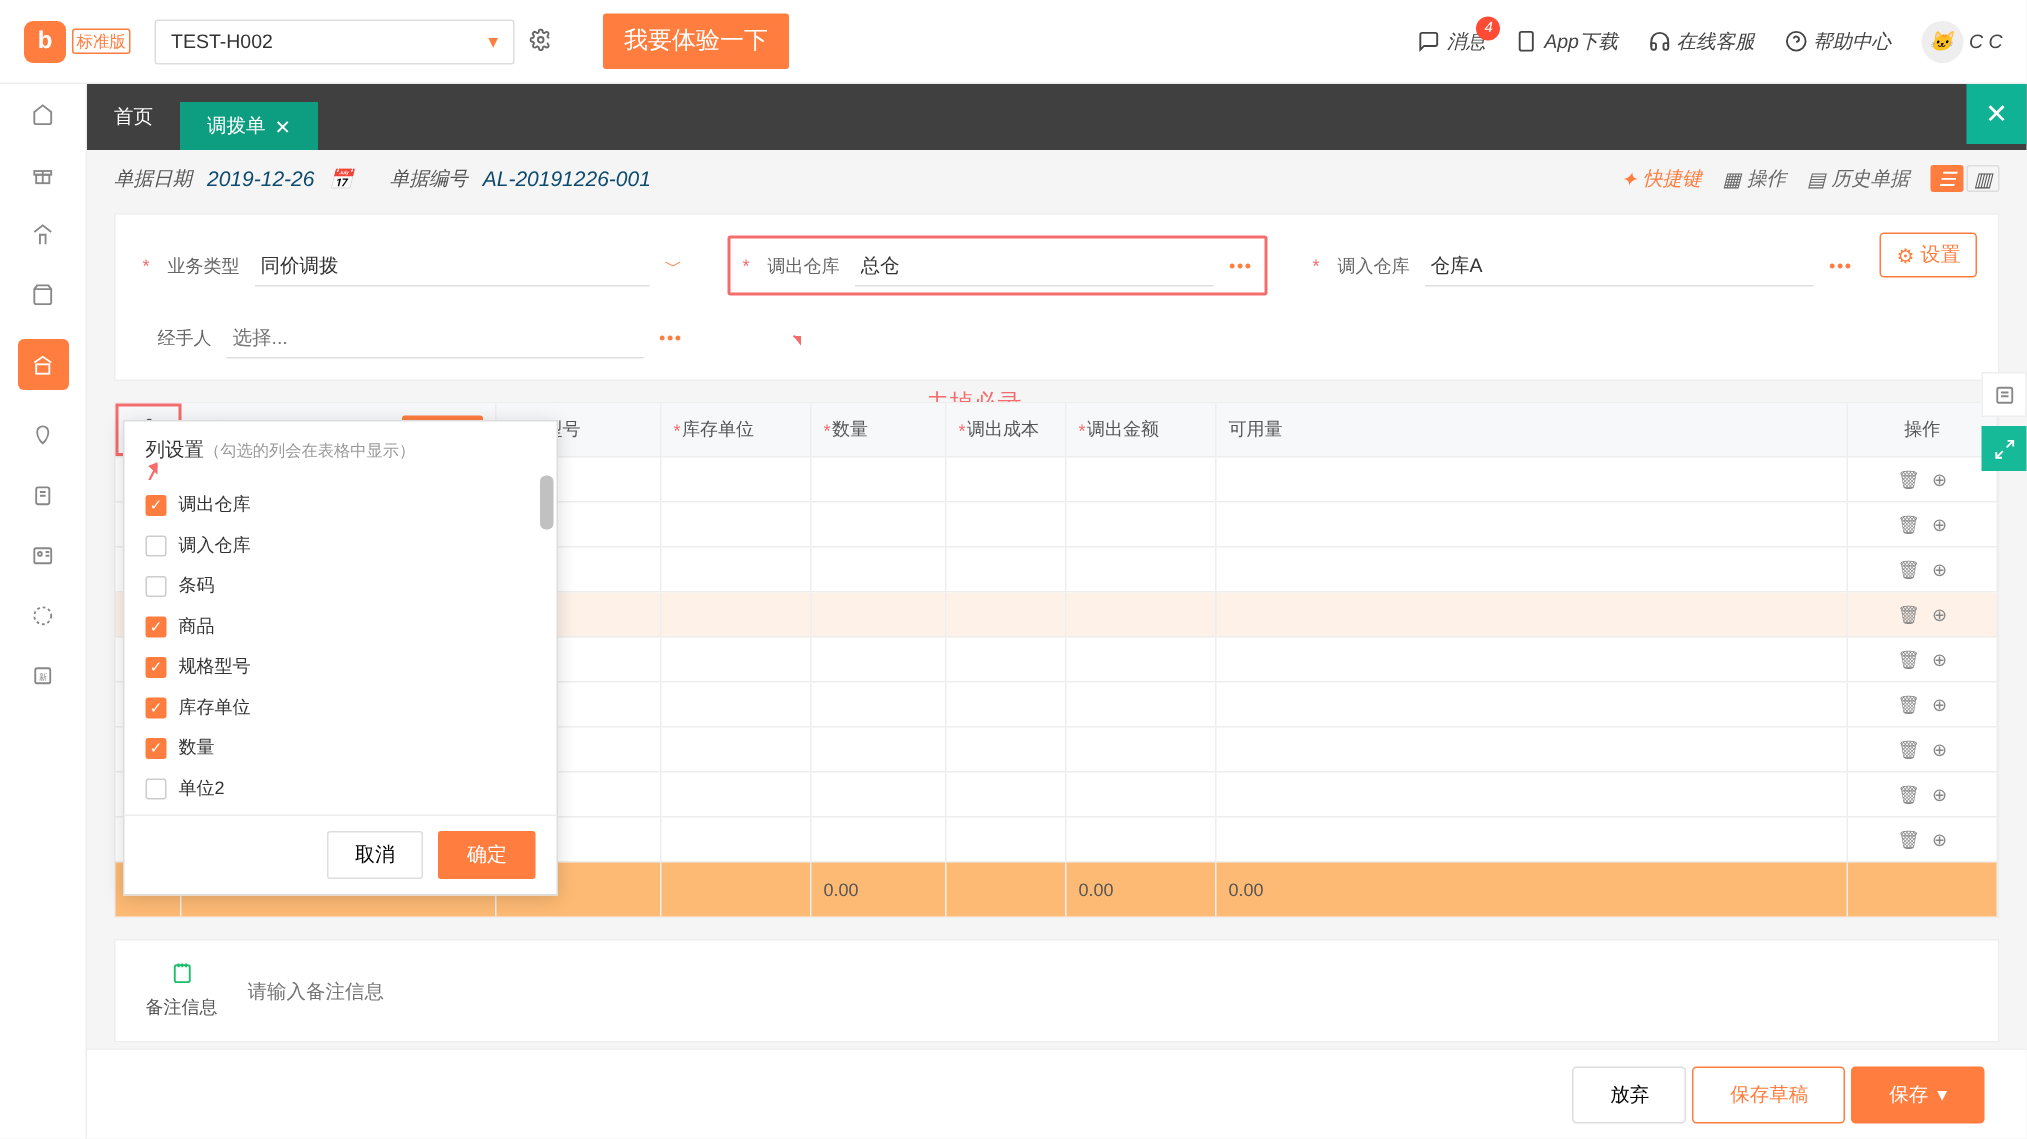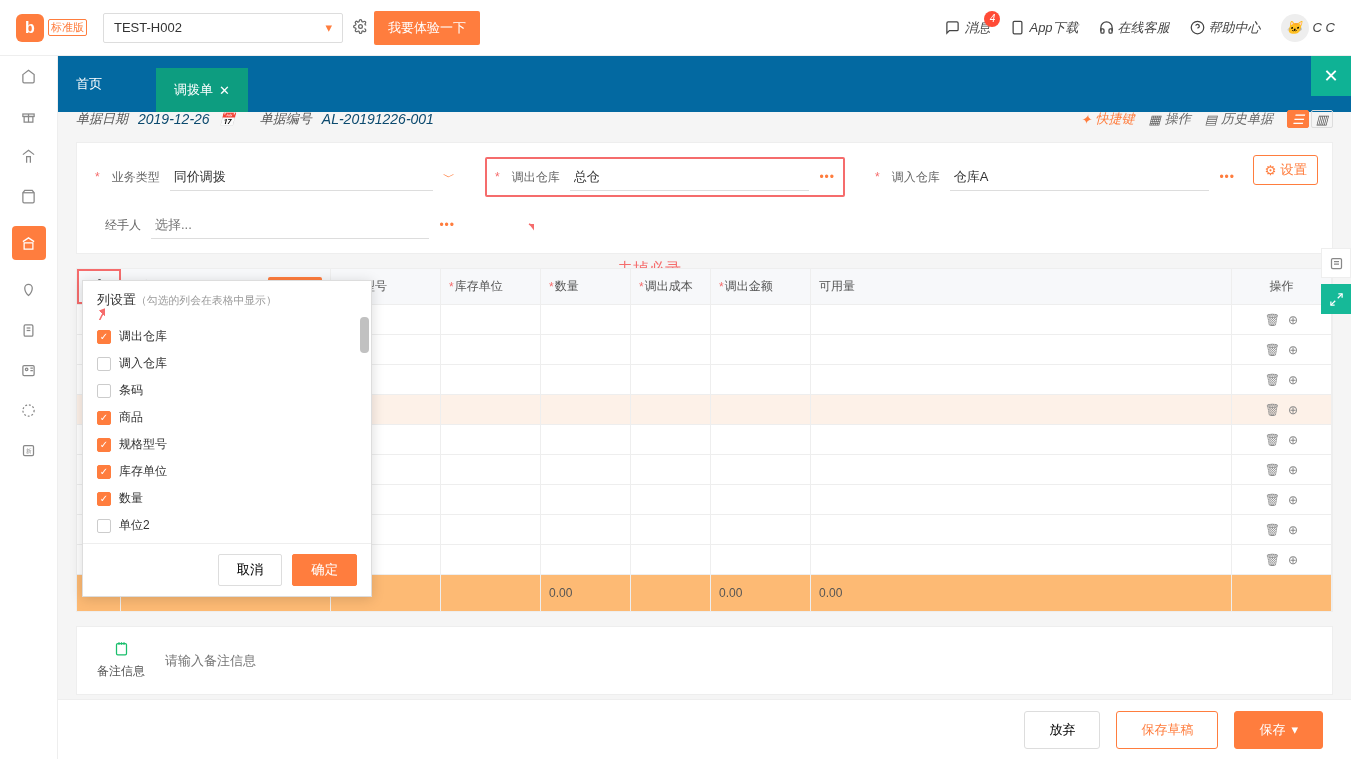--- a/index.html
+++ b/index.html
@@ -6,34 +6,34 @@
 body { background: #f5f5f5; font-size: 12px; color: #333; overflow: hidden; width: 1351px; height: 759px; }
 
 
 .top-header { height: 56px; background: #fff; display: flex; align-items: center; padding: 0 16px; border-bottom: 1px solid #eee; }
 .logo-area { display: flex; align-items: center; gap: 4px; margin-right: 16px; }
 .logo-icon { width: 28px; height: 28px; background: #ff7d3e; border-radius: 6px; display: flex; align-items: center; justify-content: center; color:#fff; font-weight:bold; font-size:16px;}
 .logo-label { color: #ff7d3e; font-size: 11px; border: 1px solid #ff7d3e; padding: 0 2px; border-radius: 2px; }
 .org-select { width: 240px; height: 30px; border: 1px solid #ddd; border-radius: 2px; display: flex; align-items: center; padding: 0 10px; justify-content: space-between; font-size: 13px; }
 .chevron-down-icon { color: #ff7d3e; }
 .gear-btn { margin-left: 10px; color: #666; }
-.trial-btn { margin-left: 6px; background: #ff7d3e; color: #fff; border: none; padding: 8px 14px; border-radius: 2px; font-size: 13px; }
+.trial-btn { margin-left: 34px; background: #ff7d3e; color: #fff; border: none; padding: 8px 14px; border-radius: 2px; font-size: 16px; }
 .header-right { margin-left: auto; display: flex; align-items: center; gap: 20px; font-size: 13px; color: #444; font-style: italic; }
 .hr-item { display: flex; align-items: center; gap: 4px; position: relative; }
 .badge-notif { position: absolute; top: -8px; right: -10px; background: #ff4b36; color: #fff; border-radius: 50%; width: 16px; height: 16px; font-size: 10px; display:flex; align-items:center; justify-content:center; }
 .avatar { width: 28px; height: 28px; border-radius: 50%; background: #eee; display:flex; align-items:center; justify-content:center; }
 
 
 .left-sidebar { position: absolute; left: 0; top: 56px; width: 58px; bottom: 0; background: #fff; border-right: 1px solid #eee; display: flex; flex-direction: column; align-items: center; padding-top: 10px; gap: 20px; }
 .side-icon { width: 20px; height: 20px; color: #888; display:flex; align-items:center; justify-content:center; }
 .side-icon.active { background: #ff7d3e; color: #fff; width: 34px; height: 34px; border-radius: 4px; }
 
 
 .main-area { position: absolute; left: 58px; top: 56px; right: 0; bottom: 0; }
-.tabbar { height: 56px; background: #0369a1; display: flex; align-items: stretch; gap: 36px; }
+.tabbar { height: 44px; background: #404040; display: flex; align-items: stretch; }
 .tab { padding: 0 18px; display: flex; align-items: center; color: #fff; font-size: 13px; gap: 6px; }
 .tab.dark { background: #0d9d80; margin-top: 12px; }
 .tab-close-btn { position: absolute; right: 0; top: 0; width: 40px; height: 40px; background: #0fb295; color: #fff; display: flex; align-items:center; justify-content:center; font-size: 18px; }
 
 .content { position: absolute; left: 0; right: 0; top: 40px; bottom: 60px; padding: 14px 18px 0 18px; overflow: hidden; }
 .doc-header { display: flex; align-items:center; gap: 10px; font-size: 13px; color: #555; font-style: italic; }
 .date-val { color: #0c4a6e; font-size: 14px; }
 .date-icon { color: #ff7d3e; }
 .doc-header-right { margin-left: auto; display: flex; align-items:center; gap: 14px; }
 .tbtn { display:flex; align-items:center; gap:4px; color:#666; }
@@ -94,21 +94,21 @@
 .scroll-thumb { position:absolute; right:2px; top:36px; width:9px; height:36px; background:#c1c1c1; border-radius:4px; }
 .arrow-anno { position:absolute; left:14px; top:36px; z-index:60; pointer-events:none; }
 
 
 .remarks-card { margin-top:14px; background:#fff; border:1px solid #eee; display:flex; align-items:center; padding:14px; gap:14px; }
 .remarks-left { width:60px; display:flex; flex-direction:column; align-items:center; gap:4px; color:#555; }
 .remarks-icon { color:#19be6b; }
 .remarks-input { flex:1; border:none; font-size:13px; color:#999; }
 
 
-.footer { position:absolute; left:0; right:0; bottom:0; height:60px; background:#fff; border-top:1px solid #eee; display:flex; align-items:center; justify-content:flex-end; gap:16px; padding:0 28px; }
+.footer { position:absolute; left:0; right:0; bottom:0; height:60px; background:#fff; border-top:1px solid #eee; display:flex; align-items:center; justify-content:flex-end; gap:4px; padding:0 28px; }
 .fbtn { padding:9px 24px; border:1px solid #ddd; background:#fff; border-radius:3px; font-size:13px; }
 .fbtn.outline-orange { border-color:#ff7d3e; color:#ff7d3e; }
 .fbtn.solid-orange { background:#ff7d3e; border-color:#ff7d3e; color:#fff; display:flex; align-items:center; gap:6px; }
 
 
 .float-right { position:absolute; right:0; top:192px; display:flex; flex-direction:column; gap:6px; }
 .float-btn { width:30px; height:30px; display:flex; align-items:center; justify-content:center; color:#888; background:#fff; border:1px solid #eee; }
 .float-btn.teal { background:#16b998; color:#fff; border:none; }
 
 svg { width:15px; height:15px; }

